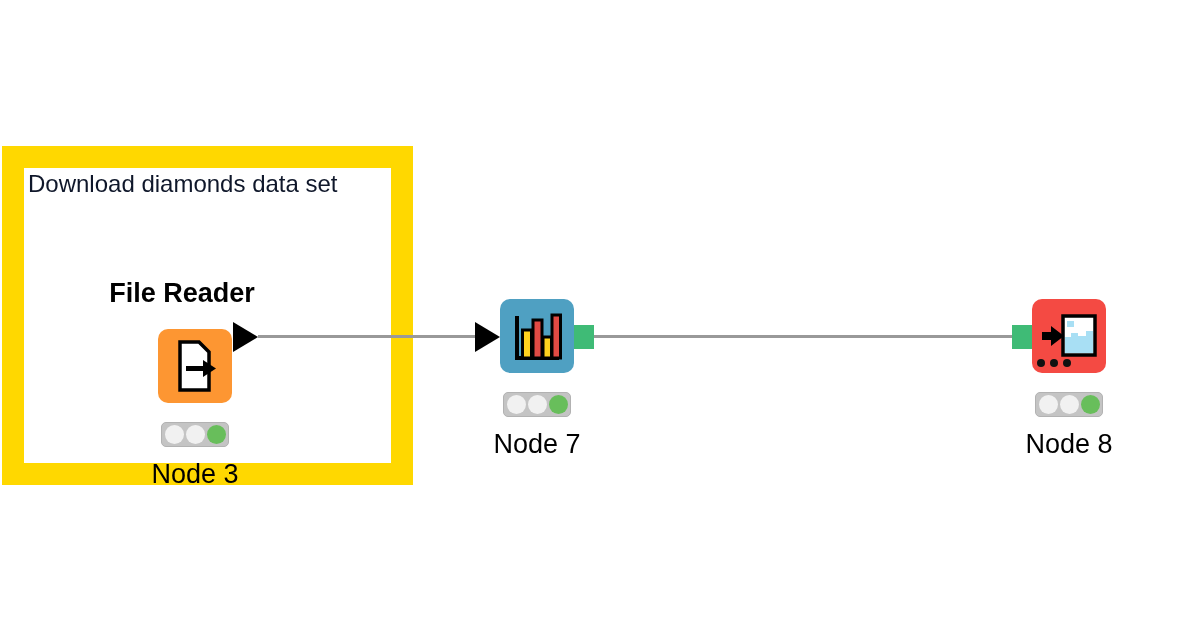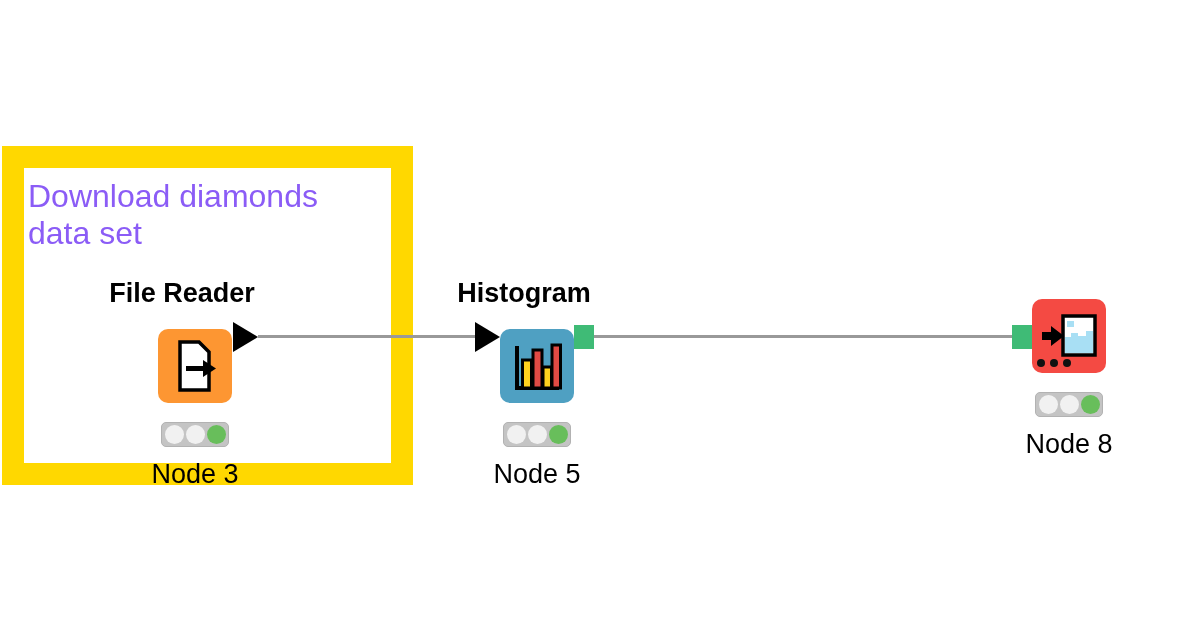--- a/index.html
+++ b/index.html
@@ -7,21 +7,21 @@
     position:relative;width:1200px;height:630px;background:#ffffff;
     font-family:"Liberation Sans",sans-serif;overflow:hidden;
   }
 
   
   .annotation{
     position:absolute;left:2px;top:146px;width:411px;height:339px;
     box-sizing:border-box;border:22px solid #FFD800;background:#ffffff;z-index:1;
   }
   .annotation-text{
-    padding:10px 4px;font-size:32px;color:#8b5cf6;line-height:1.15;
+    padding:2px 4px;font-size:24px;color:#0f172a;line-height:1.15;
   }
 
   
   .wire{position:absolute;height:3px;background:#999999;z-index:2;}
   .wire1{left:258px;top:335px;width:217px;}
   .wire2{left:594px;top:335px;width:418px;}
 
   
   .port-triangle{
     position:absolute;width:0;height:0;z-index:3;
@@ -100,36 +100,35 @@
     </div>
     <div class="traffic">
       <span class="light-off"></span>
       <span class="light-off"></span>
       <span class="light-green"></span>
     </div>
     <div class="node-label">Node 3</div>
   </div>
 
   <div class="node node-hist">
-    <div class="node-title">Histogram</div>
     <div class="node-body body-hist">
       <svg width="50" height="54" viewBox="0 0 50 54">
         <path d="M5 7 V49 H47" fill="none" stroke="#000000" stroke-width="4"></path>
         <rect x="10.5" y="21" width="9" height="28" fill="#FFD21E" stroke="#000000" stroke-width="3"></rect>
         <rect x="21" y="11" width="9" height="38" fill="#E04A44" stroke="#000000" stroke-width="3"></rect>
         <rect x="31" y="28" width="8.5" height="21" fill="#FFD21E" stroke="#000000" stroke-width="3"></rect>
         <rect x="40" y="6" width="8.5" height="43" fill="#E04A44" stroke="#000000" stroke-width="3"></rect>
       </svg>
     </div>
     <div class="traffic">
       <span class="light-off"></span>
       <span class="light-off"></span>
       <span class="light-green"></span>
     </div>
-    <div class="node-label">Node 5</div>
+    <div class="node-label">Node 7</div>
   </div>
 
   <div class="node node-iw">
     <div class="node-body body-iw">
       <svg width="58" height="46" viewBox="0 0 58 46">
         <rect x="23" y="3" width="32" height="39" fill="#ffffff" stroke="#000000" stroke-width="3.5"></rect>
         <path d="M25 24 L31 24 L31 20 L38 20 L38 23 L46 23 L46 18 L53 18 L53 40 L25 40 Z" fill="#A8DFF4"></path>
         <rect x="27" y="8" width="7" height="6" fill="#A8DFF4"></rect>
         <polygon points="2,19 11,19 11,13 24,23 11,33 11,27 2,27" fill="#000000"></polygon>
       </svg>

